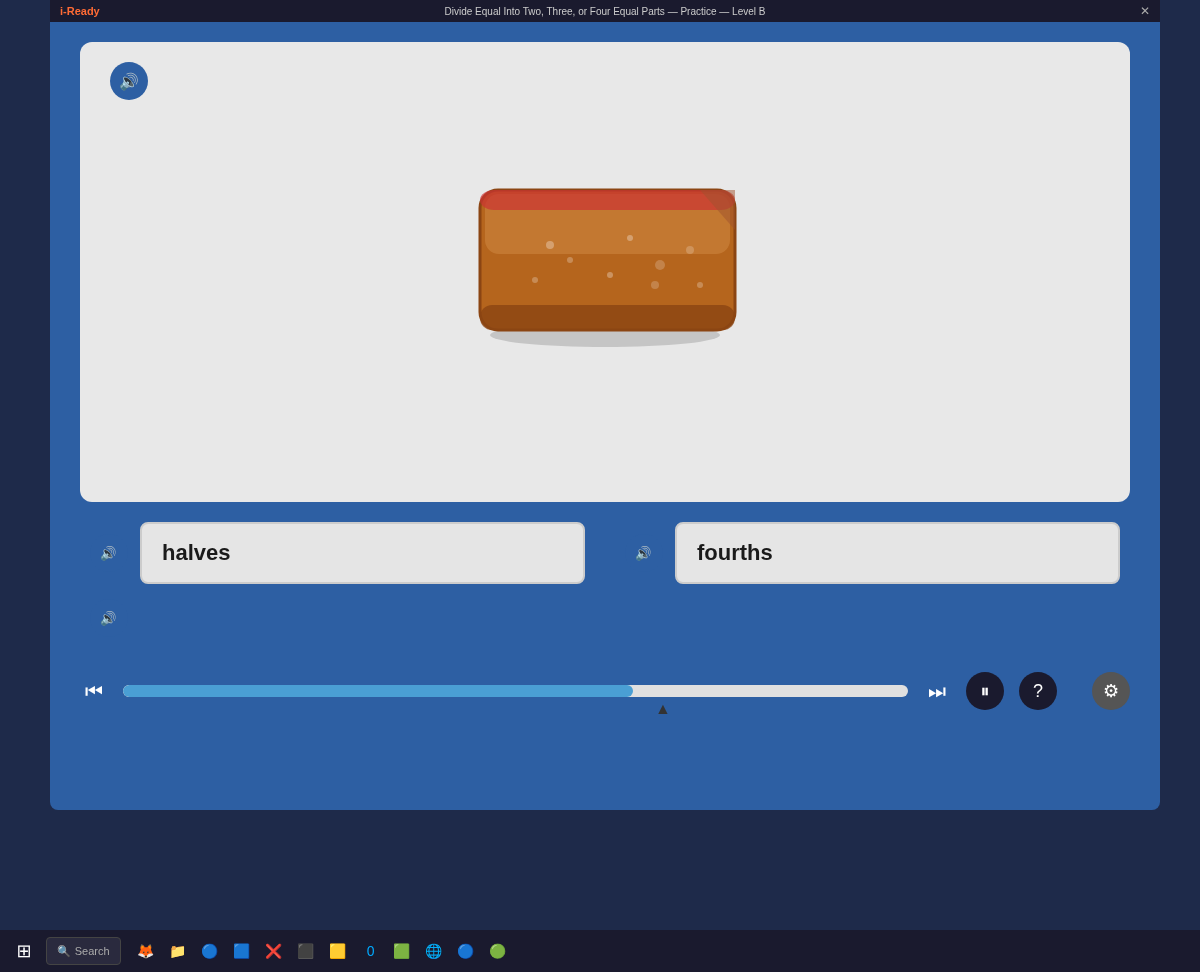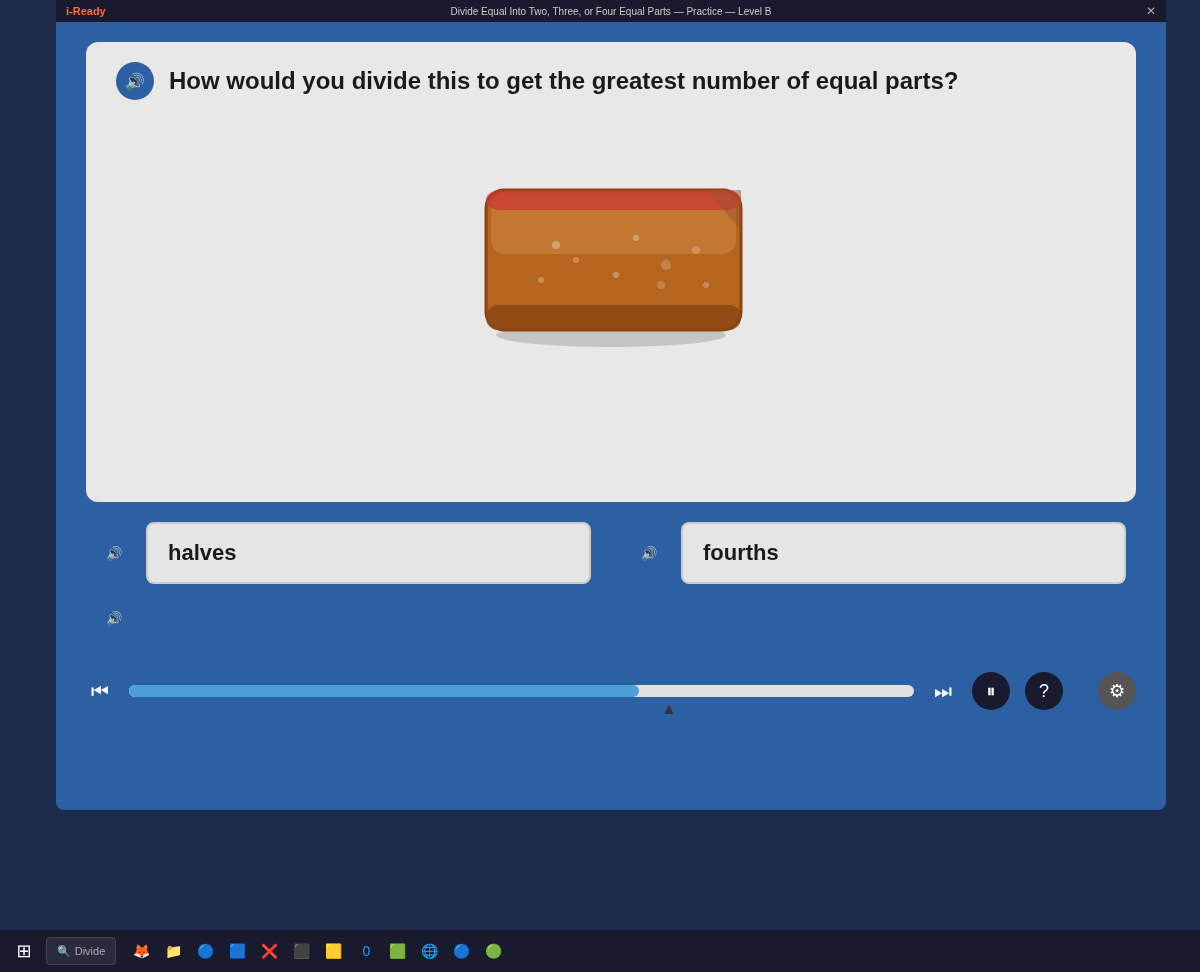--- a/index.html
+++ b/index.html
@@ -16,21 +16,21 @@
     .desktop-bg {
       position: absolute;
       top: 0; left: 0;
       width: 100%; height: 100%;
       background: #1e2a4a;
     }
 
     
     .app-window {
       position: absolute;
-      top: 0; left: 56px;
+      top: 0; left: 50px;
       width: 1110px;
       height: 810px;
       background: #2d5fa3;
       border-radius: 0 0 8px 8px;
     }
 
     
     .title-bar {
       width: 100%;
       height: 22px;
@@ -297,21 +297,20 @@
   </div>
 
   <div class="content-area">
 
     <div class="question-card">
 
       <div class="question-header">
         <button class="speaker-btn">
           <span class="speaker-icon">🔊</span>
         </button>
-        <span class="question-text">How would you divide this to get the greatest number of equal parts?</span>
       </div>
 
       <div class="image-area">
 
         <svg width="290" height="200" viewBox="0 0 290 200">
 
           <ellipse cx="145" cy="185" rx="115" ry="12" fill="rgba(0,0,0,0.15)"></ellipse>
 
           <rect x="20" y="40" width="255" height="140" rx="18" ry="18" fill="#b5651d" stroke="#8B4513" stroke-width="3"></rect>
 
@@ -393,21 +392,21 @@
 
 </div>
 
 <div class="taskbar">
   <div class="taskbar-start">
     <span>⊞</span>
   </div>
 
   <div class="taskbar-search">
     <span>🔍</span>
-    <span>Divide</span>
+    <span>Search</span>
   </div>
 
   <div class="taskbar-icons">
     <div class="taskbar-icon">
       <span style="font-size:14px;">🦊</span>
     </div>
     <div class="taskbar-icon">
       <span style="font-size:14px;">📁</span>
     </div>
     <div class="taskbar-icon">

